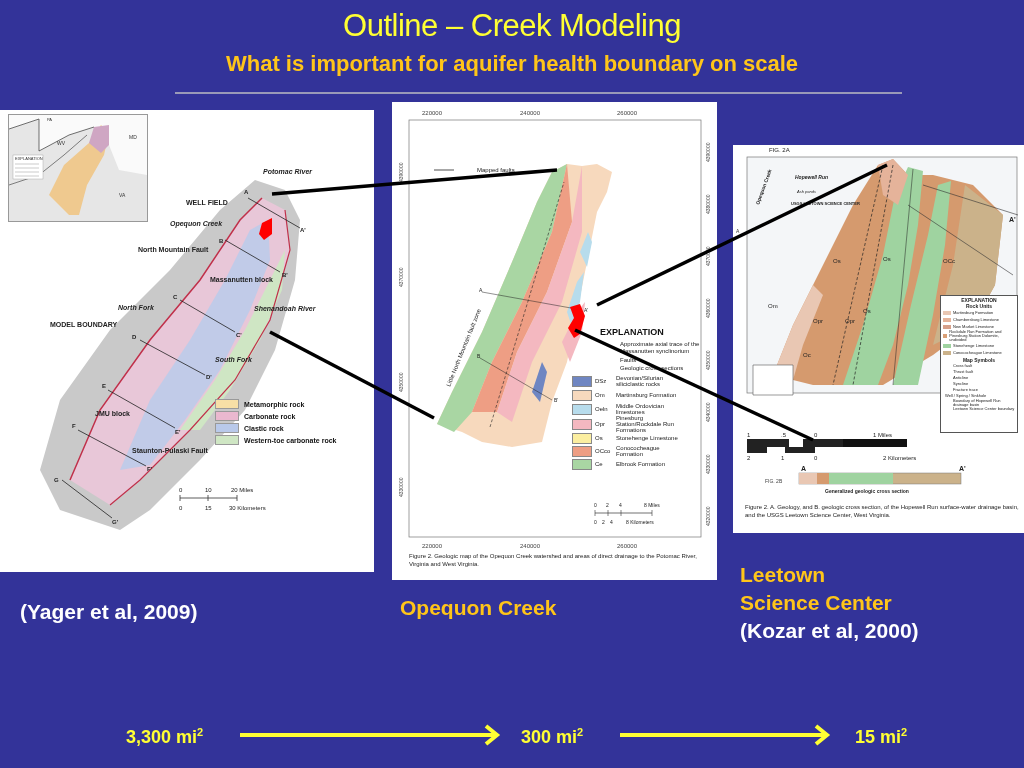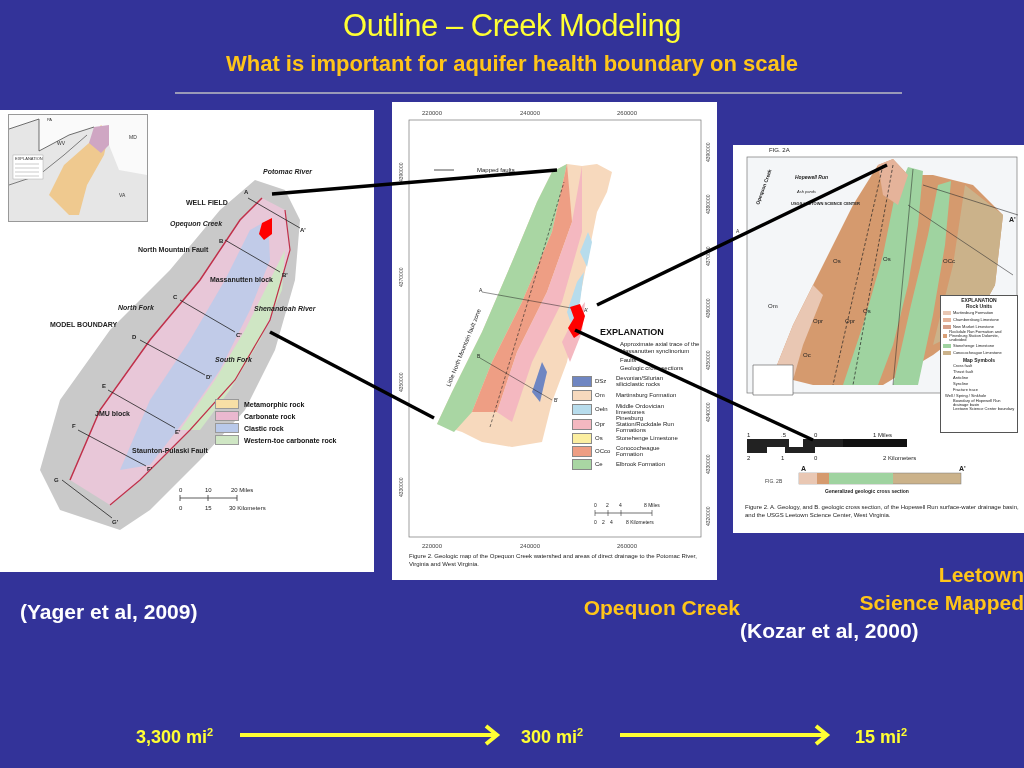--- a/index.html
+++ b/index.html
@@ -2,21 +2,21 @@
 <html><head>
 <meta charset="utf-8">
 <style>
   html,body{margin:0;padding:0;}
   body{width:1024px;height:768px;background:#333399;position:relative;overflow:hidden;font-family:"Liberation Sans",sans-serif;}
   .abs{position:absolute;}
   .title{left:0;width:1024px;top:8px;text-align:center;color:#ffff33;font-size:31px;font-family:"Liberation Sans",sans-serif;letter-spacing:-0.5px;}
   .subtitle{left:0;width:1024px;top:51px;text-align:center;color:#ffc519;font-size:22px;font-weight:bold;}
   .rule{left:175px;top:92px;width:727px;height:2px;background:#9a9ab8;}
   .panel{background:#ffffff;overflow:hidden;}
-  .cap{color:#ffc519;font-weight:bold;font-size:21px;text-align:right;}
+  .cap{color:#ffc519;font-weight:bold;font-size:21px;text-align:left;}
   .cit{color:#ffffff;font-weight:bold;font-size:21px;}
   .scale{color:#ffff33;font-weight:bold;font-size:18px;}
   .scale sup{font-size:11px;}
   .tiny{font-size:6px;color:#222;font-family:"Liberation Sans",sans-serif;}
   .sm{font-size:7px;color:#111;font-family:"Liberation Sans",sans-serif;font-weight:bold;}
   .legend-row{display:flex;align-items:center;gap:5px;height:12px;}
   .sw{width:22px;height:8px;border:1px solid #999;}
   svg text{font-family:"Liberation Sans",sans-serif;}
 </style>
 </head>
@@ -331,25 +331,25 @@
 </svg>
 
 <div class="abs" style="left:20px;top:596px;width:325px;">
   <div class="cit" style="margin-top:4px;">(Yager et al, 2009)</div>
 </div>
 <div class="abs" style="left:400px;top:596px;width:340px;">
   <div class="cap">Opequon Creek</div>
 </div>
 <div class="abs" style="left:740px;top:563px;width:284px;">
   <div class="cap">Leetown</div>
-  <div class="cap" style="margin-top:4px;">Science Mapped</div>
+  <div class="cap" style="margin-top:4px;">Science Center</div>
   <div class="cit" style="margin-top:4px;">(Kozar et al, 2000)</div>
 </div>
 
-<div class="abs scale" style="left:136px;top:726px;"><span>3,300 mi</span><sup>2</sup></div>
+<div class="abs scale" style="left:126px;top:726px;"><span>3,300 mi</span><sup>2</sup></div>
 <div class="abs scale" style="left:521px;top:726px;"><span>300 mi</span><sup>2</sup></div>
 <div class="abs scale" style="left:855px;top:726px;"><span>15 mi</span><sup>2</sup></div>
 
 <svg class="abs" style="left:0;top:720px" width="1024" height="30">
   <g>
     <line x1="240" y1="15" x2="496" y2="15" stroke="#ffff33" stroke-width="4"></line>
     <polyline points="486,6 497,15 486,24" fill="none" stroke="#ffff33" stroke-width="4"></polyline>
   </g>
   <g>
     <line x1="620" y1="15" x2="826" y2="15" stroke="#ffff33" stroke-width="4"></line>

